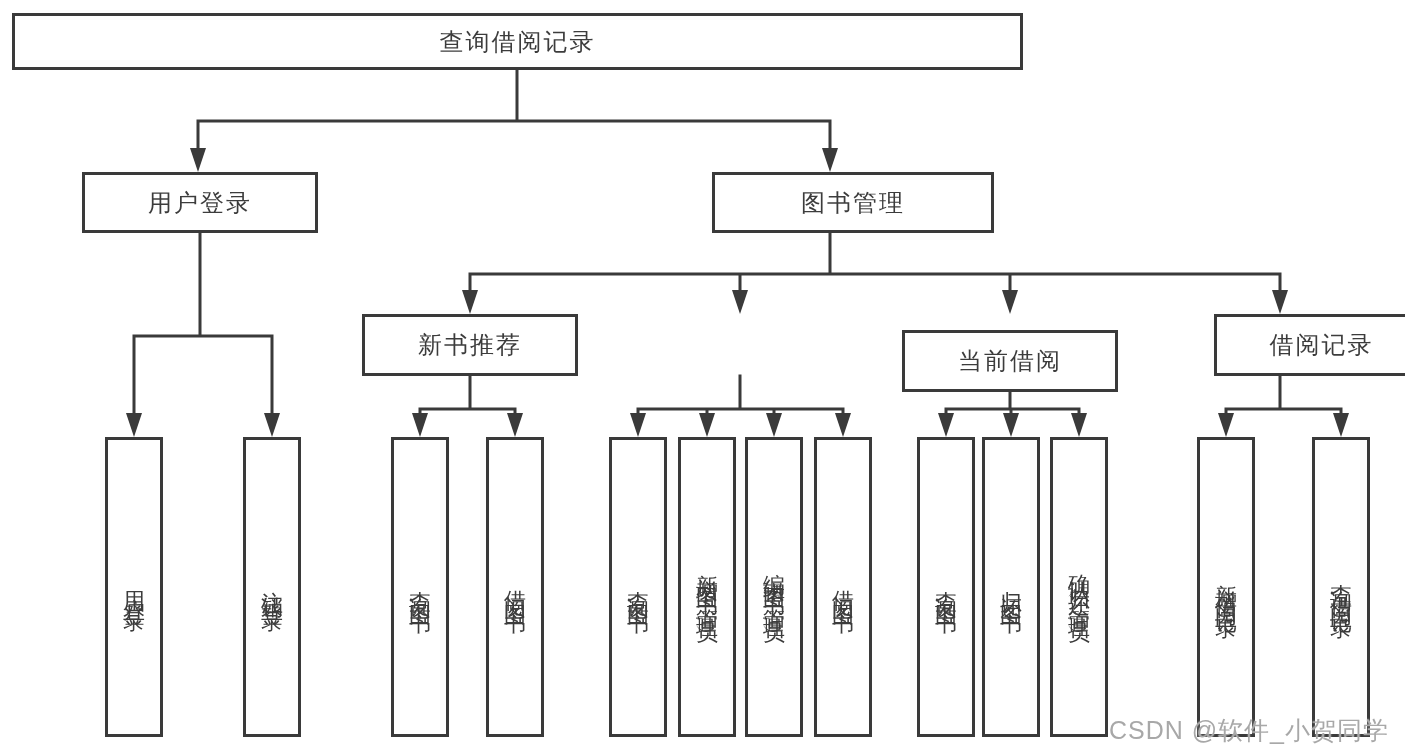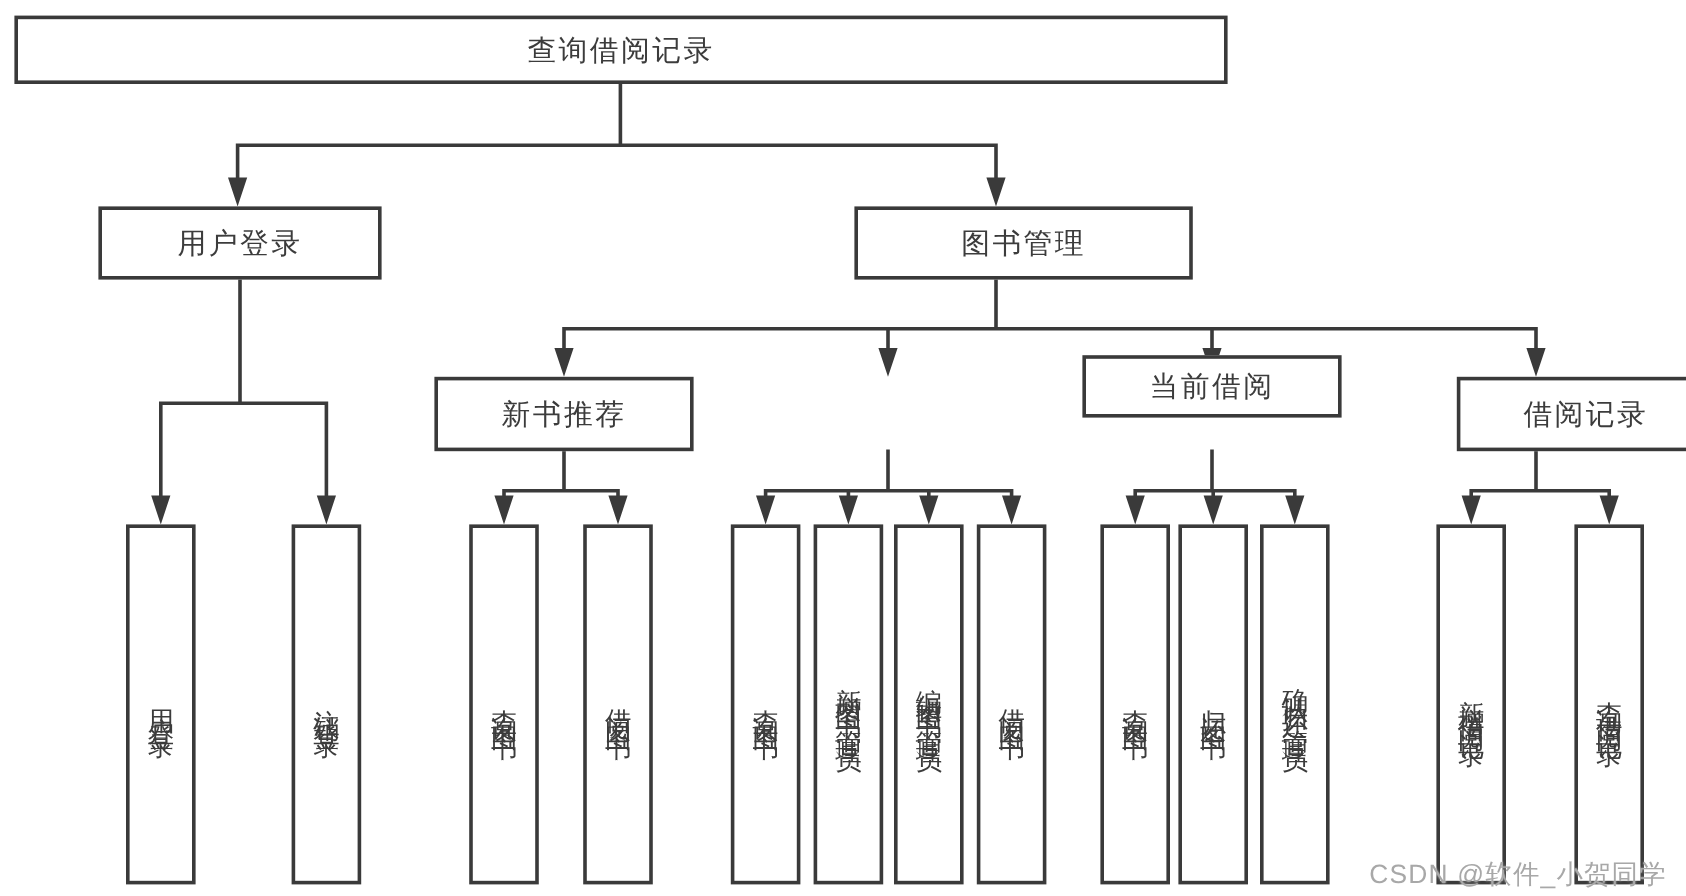--- a/index.html
+++ b/index.html
@@ -46,21 +46,21 @@
     font-size: 22px;
     line-height: 1.1;
     letter-spacing: 7px;
     color: #3c3c3c;
     white-space: nowrap;
   }
   .watermark {
     position: absolute;
     top: 714px;
     right: 16px;
-    font-size: 22px;
+    font-size: 25px;
     color: #a8a8a8;
     letter-spacing: 1px;
     z-index: 3;
     white-space: nowrap;
     text-shadow: 0 0 2px rgba(255,255,255,0.8);
   }
 </style>
 </head>
 <body>
 
@@ -93,21 +93,21 @@
   <div class="box" style="left:82px; top:172px; width:236px; height:61px;">
     <span class="hlabel">用户登录</span>
   </div>
   <div class="box" style="left:712px; top:172px; width:282px; height:61px;">
     <span class="hlabel">图书管理</span>
   </div>
 
   <div class="box" style="left:362px; top:314px; width:216px; height:62px;">
     <span class="hlabel">新书推荐</span>
   </div>
-  <div class="box" style="left:902px; top:296px; width:216px; height:52px;">
+  <div class="box" style="left:902px; top:330px; width:216px; height:62px;">
     <span class="hlabel">当前借阅</span>
   </div>
   <div class="box" style="left:1172px; top:314px; width:215px; height:62px;margin-left:42px;">
     <span class="hlabel">借阅记录</span>
   </div>
 
   <div class="box" style="left:105px; top:437px; width:58px; height:300px;">
     <span class="vlabel">用户登录</span>
   </div>
   <div class="box" style="left:243px; top:437px; width:58px; height:300px;">

